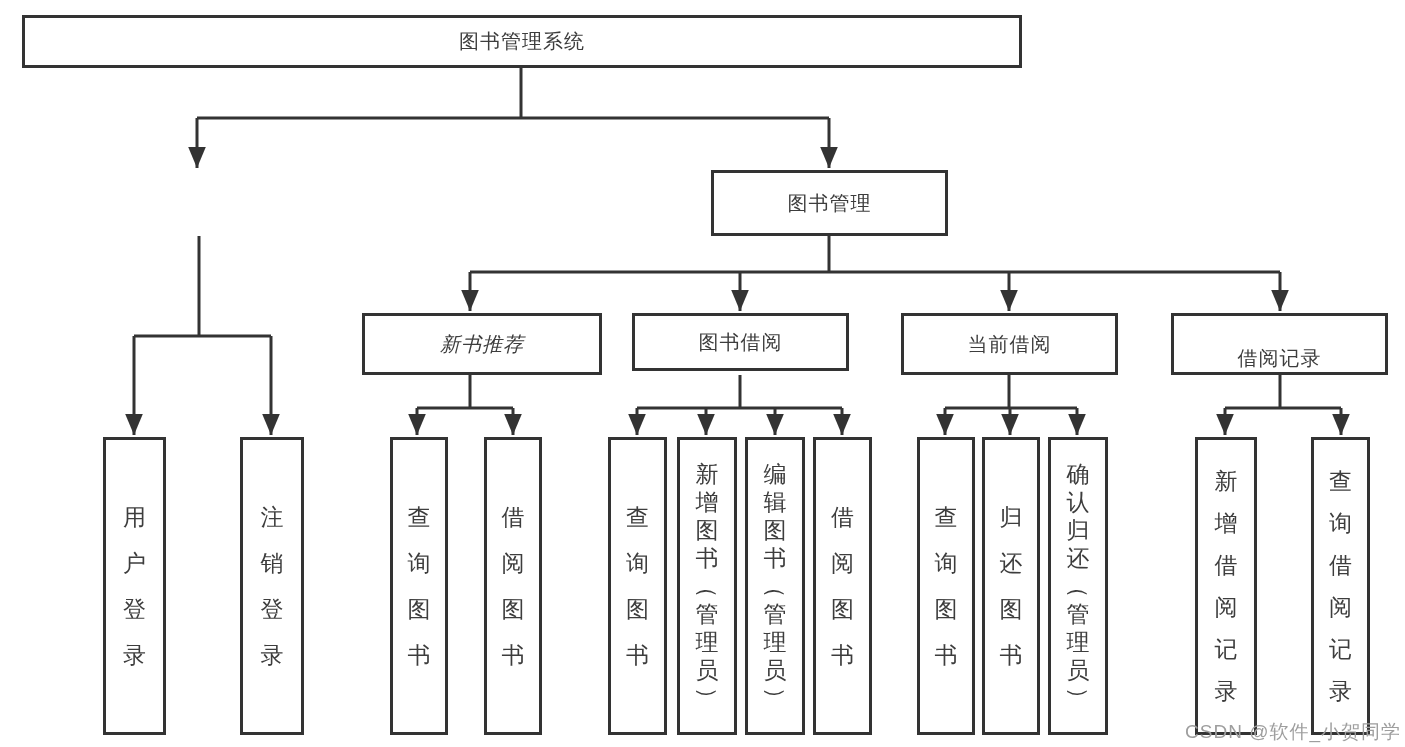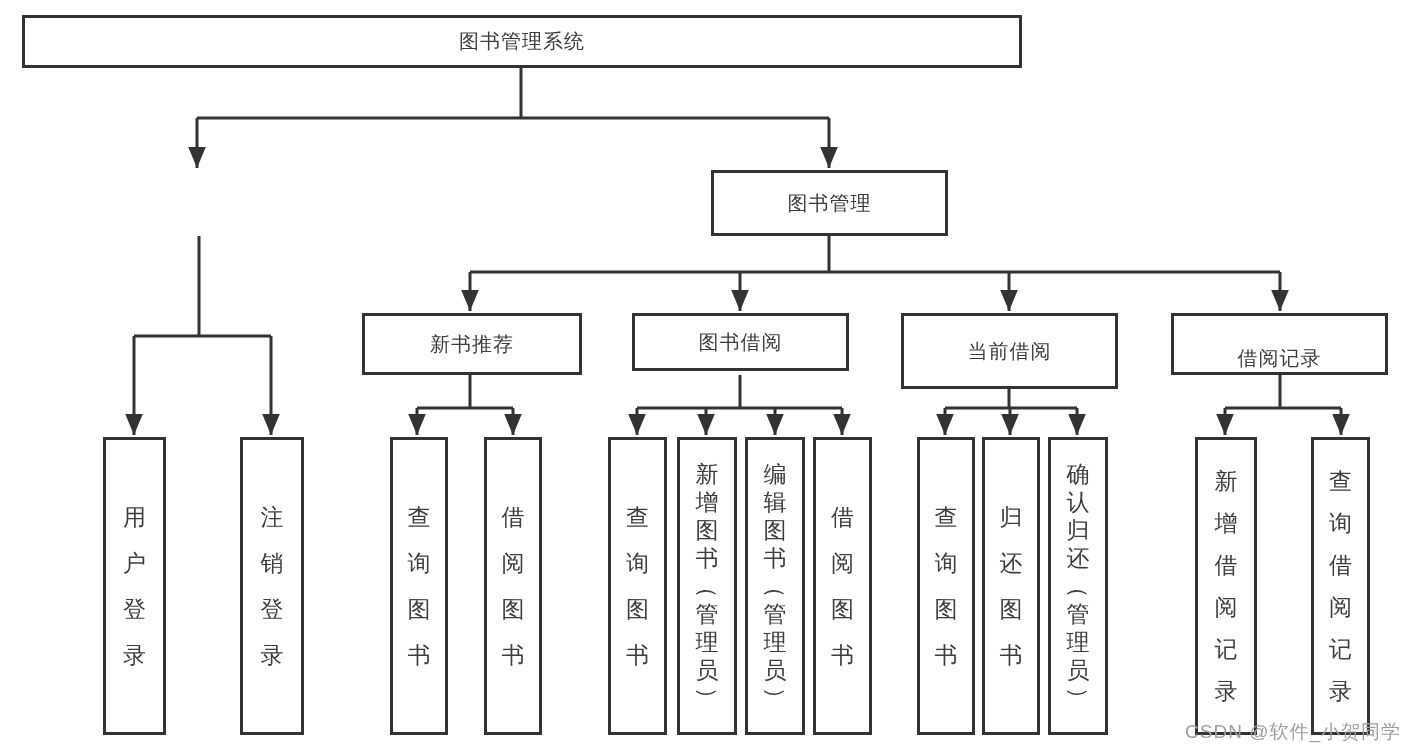--- a/index.html
+++ b/index.html
@@ -111,27 +111,27 @@
   </svg>
 
   <div class="node root-node" style="left:22px; top:15px; width:1000px; height:53px;">
     <span class="hlabel">图书管理系统</span>
   </div>
 
   <div class="node" style="left:711px; top:170px; width:237px; height:66px;">
     <span class="hlabel">图书管理</span>
   </div>
 
-  <div class="node" style="left:362px; top:313px; width:220px; height:62px;">
+  <div class="node" style="left:362px; top:313px; width:240px; height:62px;font-style:italic;">
     <span class="hlabel">新书推荐</span>
   </div>
   <div class="node" style="left:632px; top:313px; width:217px; height:58px;">
     <span class="hlabel">图书借阅</span>
   </div>
-  <div class="node" style="left:901px; top:313px; width:217px; height:76px;">
+  <div class="node" style="left:901px; top:313px; width:217px; height:62px;">
     <span class="hlabel">当前借阅</span>
   </div>
   <div class="node" style="left:1171px; top:313px; width:217px; height:62px;align-items:flex-end;">
     <span class="hlabel">借阅记录</span>
   </div>
 
   <div class="node leaf" style="left:103px; width:63px;">
     <div class="vtext" style="gap: 23px;">
         <span>用</span>
         <span>户</span>

